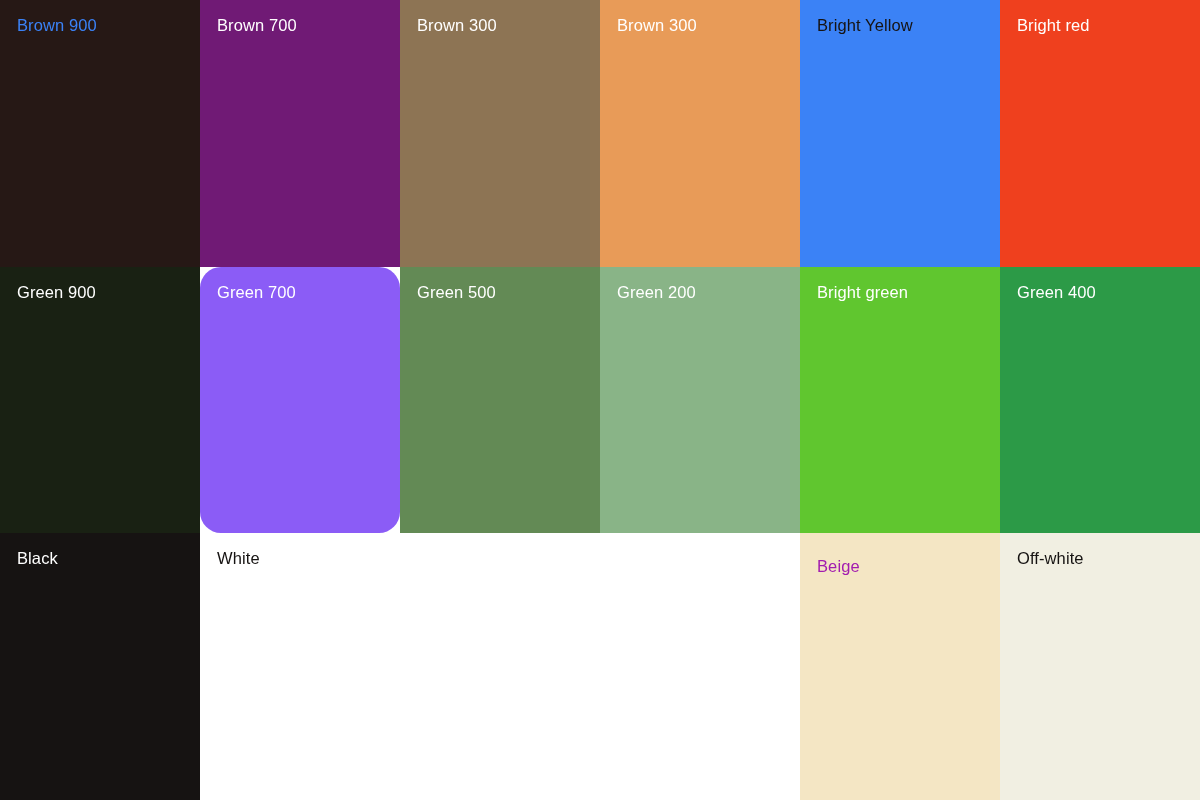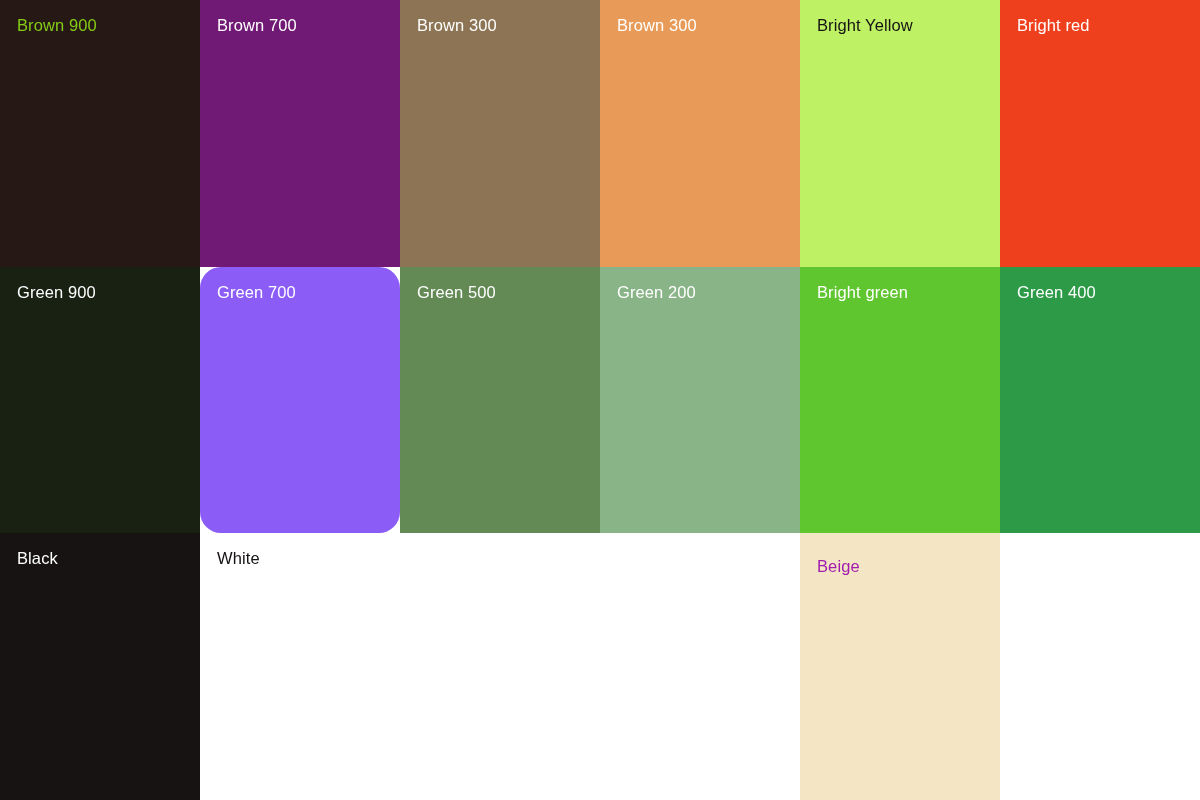--- a/index.html
+++ b/index.html
@@ -41,32 +41,32 @@
   .label-light { color: #ffffff; }
   .label-dark  { color: #161312; }
 
   .span-3 { grid-column: span 3; }
 </style>
 </head>
 <body>
 
 <main id="palette-grid">
     <div class="swatch" style="background: rgb(38, 24, 21);">
-      <span class="swatch-label label-light" style="color: #84cc16;">Brown 900</span>
+      <span class="swatch-label label-light" style="color: #3b82f6;">Brown 900</span>
     </div>
     <div class="swatch" style="background: #701a75;">
       <span class="swatch-label label-light" style="color: rgb(255, 255, 255);">Brown 700</span>
     </div>
     <div class="swatch" style="background: rgb(141, 116, 84);">
       <span class="swatch-label label-light" style="color: rgb(255, 255, 255);">Brown 300</span>
     </div>
     <div class="swatch" style="background: rgb(232, 155, 88);">
       <span class="swatch-label label-light" style="color: rgb(255, 255, 255);">Brown 300</span>
     </div>
-    <div class="swatch" style="background: #bef264;">
+    <div class="swatch" style="background: #3b82f6;">
       <span class="swatch-label label-dark" style="color: rgb(22, 19, 18);">Bright Yellow</span>
     </div>
     <div class="swatch" style="background: rgb(239, 64, 30);">
       <span class="swatch-label label-light" style="color: rgb(255, 255, 255);">Bright red</span>
     </div>
     <div class="swatch" style="background: rgb(25, 33, 19); padding-left: 16px;">
       <span class="swatch-label label-light" style="color: rgb(255, 255, 255);">Green 900</span>
     </div>
     <div class="swatch" style="background: #8b5cf6; border-radius: 21px;">
       <span class="swatch-label label-light" style="color: rgb(255, 255, 255);">Green 700</span>
@@ -85,13 +85,16 @@
     </div>
     <div class="swatch" style="background: rgb(22, 19, 18);">
       <span class="swatch-label label-light" style="color: rgb(255, 255, 255);">Black</span>
     </div>
     <div class="swatch span-3" style="background: rgb(255, 255, 255);">
       <span class="swatch-label label-dark" style="color: rgb(22, 19, 18);">White</span>
     </div>
     <div class="swatch" style="background: rgb(244, 230, 196);">
       <span class="swatch-label label-dark" style="color: #a21caf; margin-top: 8px;">Beige</span>
     </div>
+    <div class="swatch" style="background: rgb(241, 239, 226);">
+      <span class="swatch-label label-dark" style="color: rgb(22, 19, 18);">Off-white</span>
+    </div>
   </main>
 
 </body></html>

